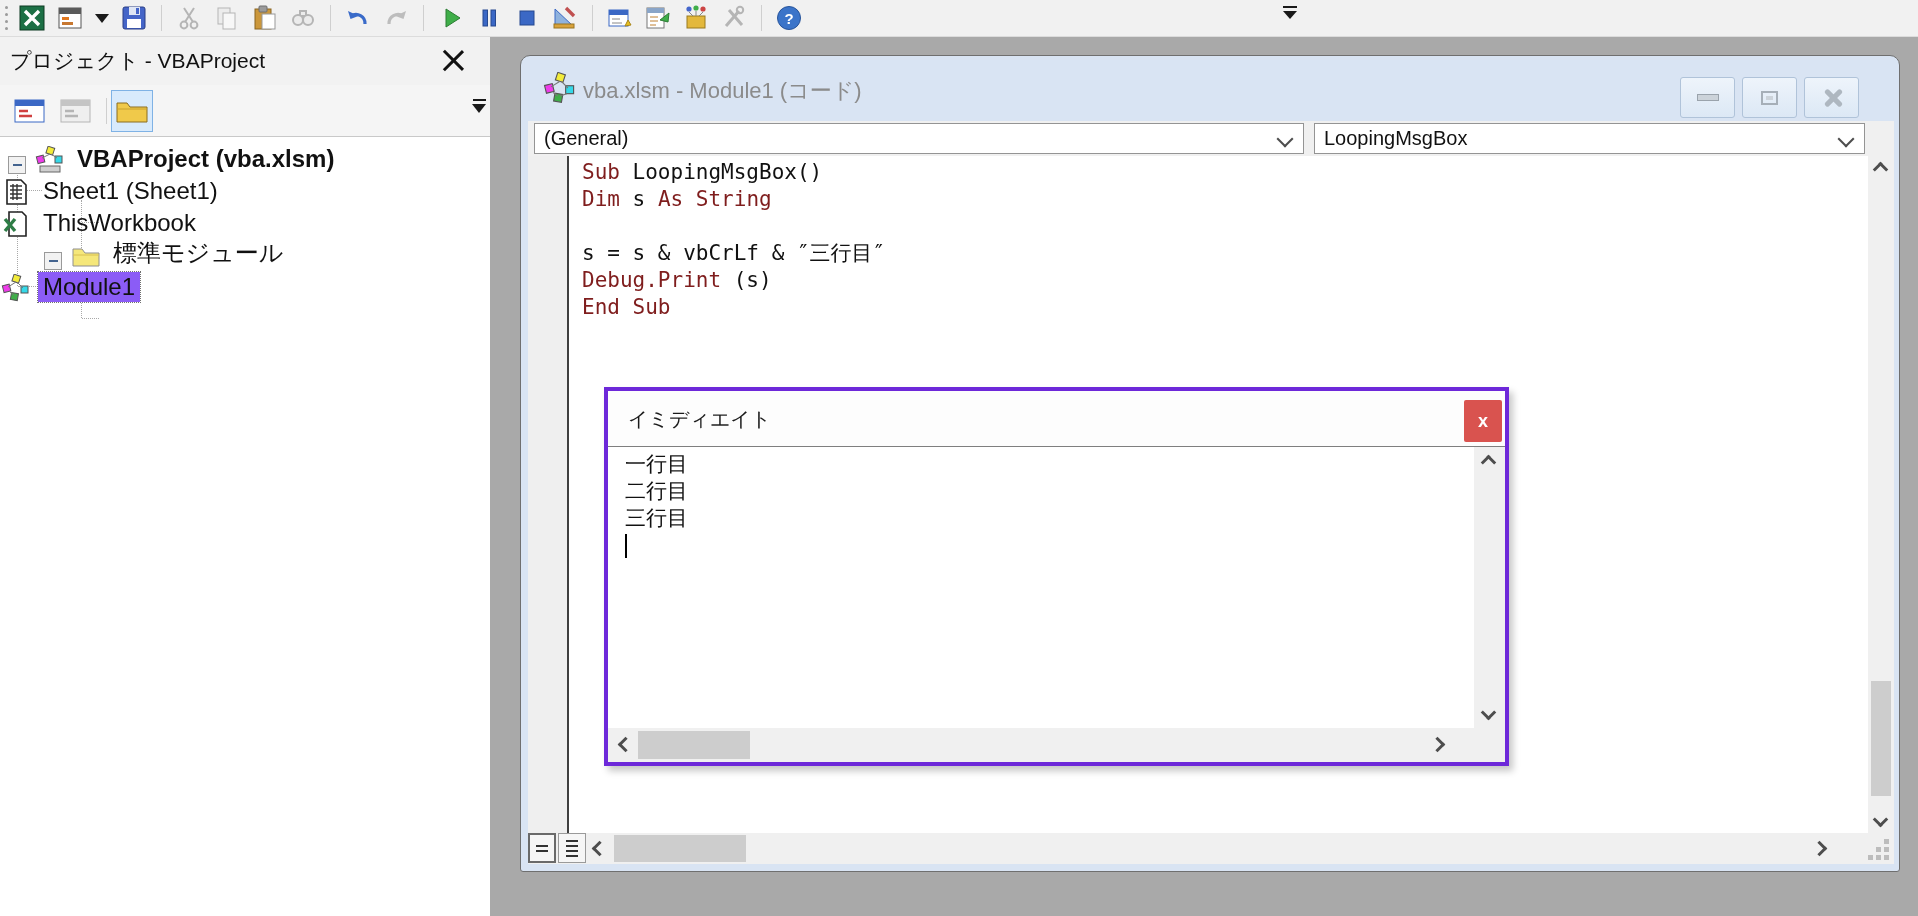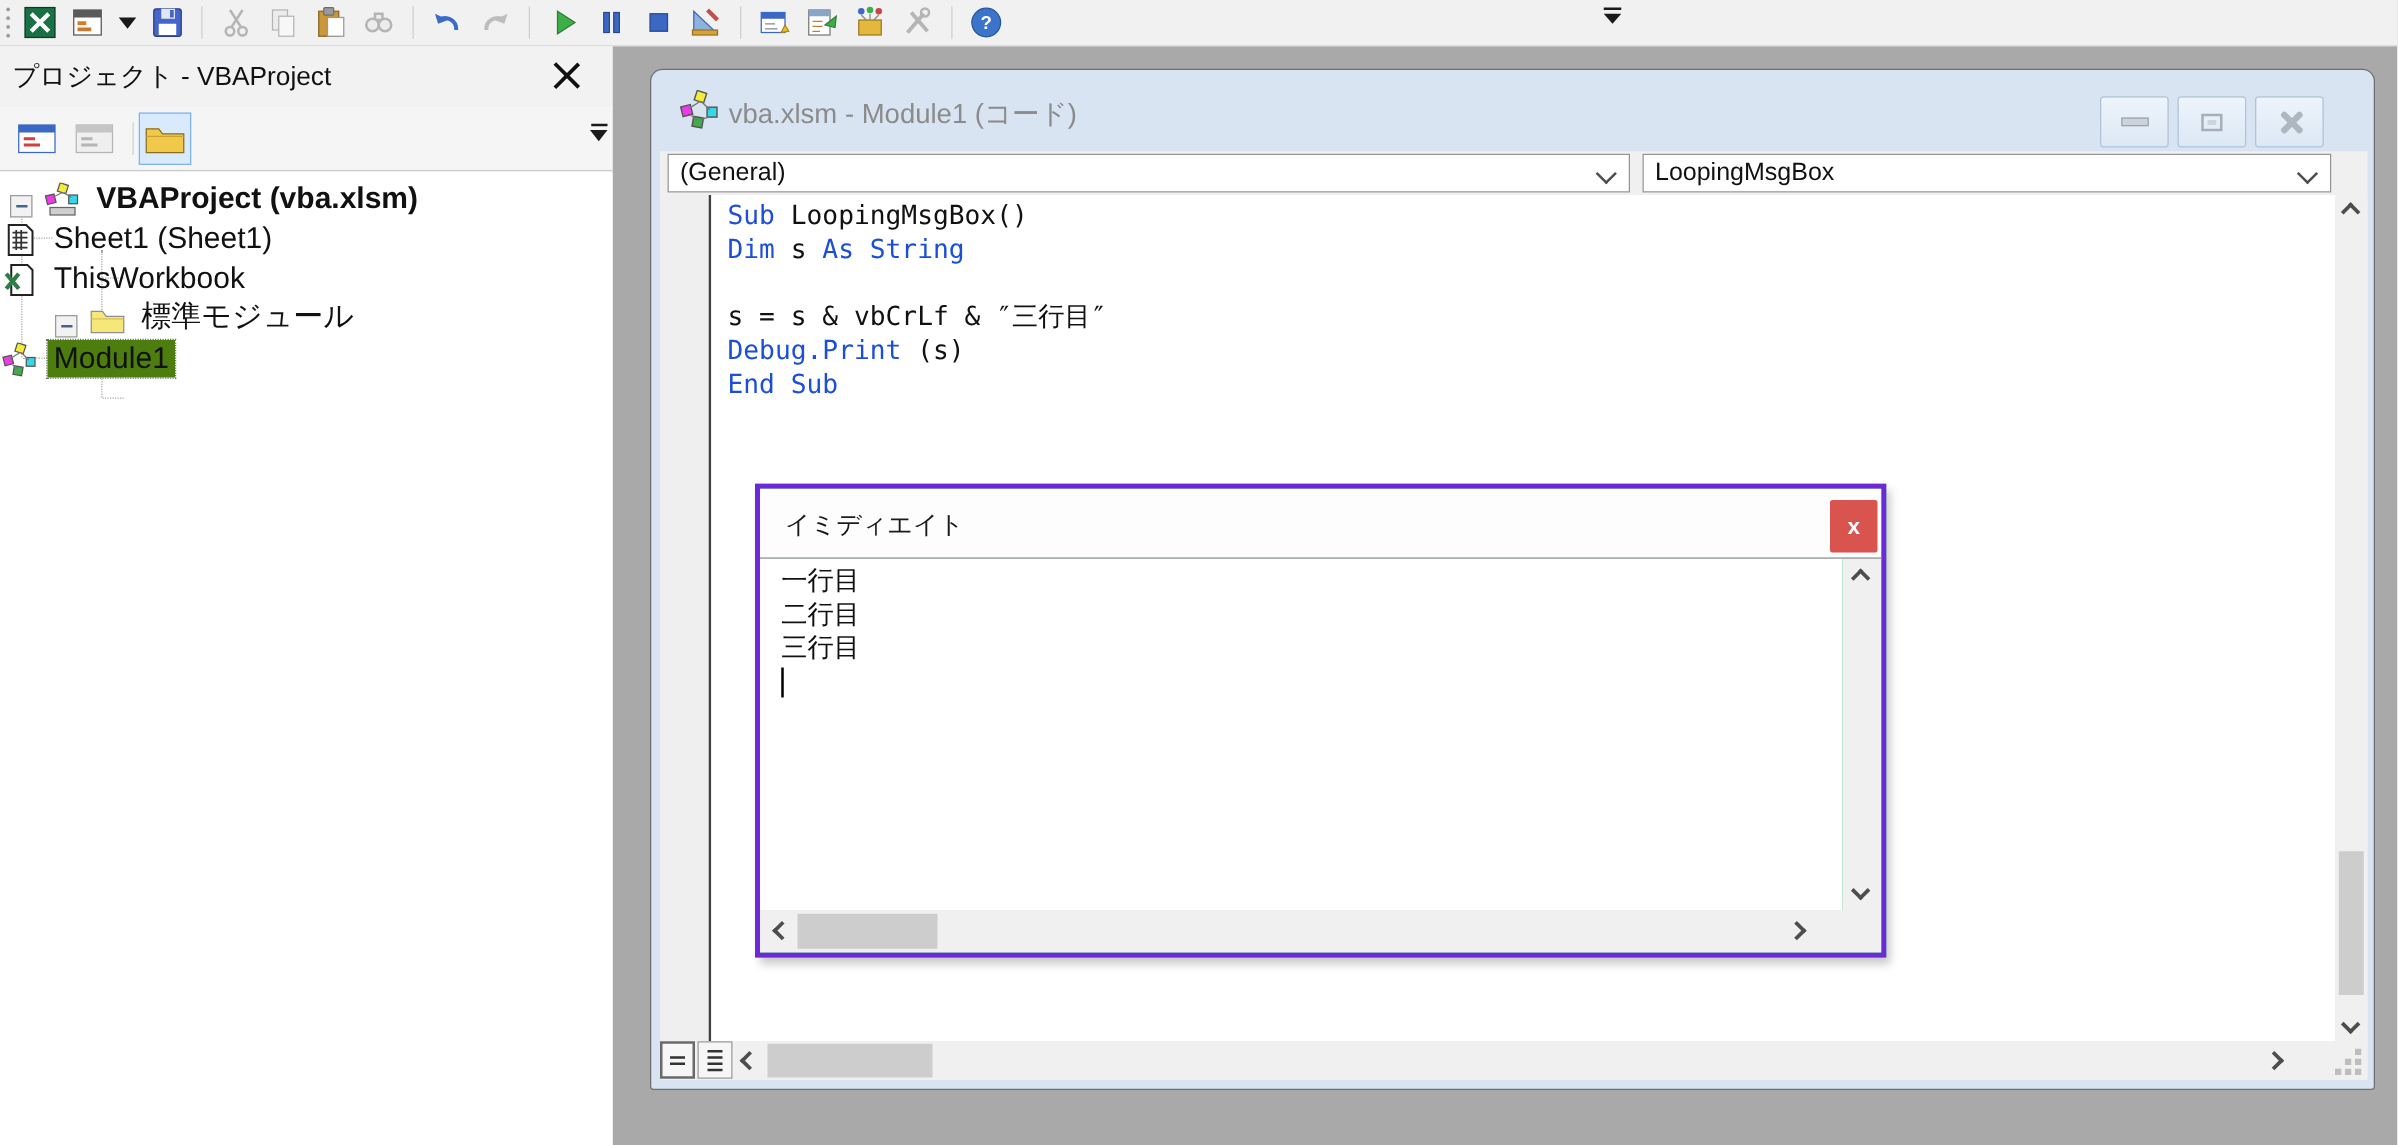--- a/index.html
+++ b/index.html
@@ -45,21 +45,21 @@
   .tree-row.d0{padding-left:8px}
   .tree-row.d1{padding-left:44px}
   .tree-row.d2{}
   .tree-row.bold .tlabel{font-weight:bold}
   .expander{width:18px;height:18px;background:#f2f2f2;border:1px solid #9a9a9a;box-sizing:border-box;
             display:flex;align-items:center;justify-content:center;margin-right:8px;flex:0 0 auto}
   .expander i{display:block;width:9px;height:2px;background:#44648f}
   .ticon{width:32px;height:28px;margin-right:6px;flex:0 0 auto}
   .ticon svg{width:100%;height:100%}
   .tlabel{padding:1px 5px;white-space:nowrap}
-  .tree-row.selected .tlabel{background:#4d7c0f;outline:1px dotted #707070}
+  .tree-row.selected .tlabel{background:#8b5cf6;outline:1px dotted #707070}
   .tconn{position:absolute;border-color:#a8a8a8 !important}
   .tconn.v{border-left:1px dotted #a8a8a8}
   .tconn.h{border-top:1px dotted #a8a8a8}
   
   #code-window{position:absolute;left:520px;top:55px;width:1380px;height:817px;background:#d9e4f3;
                border:1px solid #6f6f6f;border-radius:10px 10px 3px 3px;box-sizing:border-box}
   #cw-titlebar{position:absolute;left:0;top:0;width:100%;height:65px}
   #cw-icon{position:absolute;left:22px;top:16px;width:34px;height:32px}
   #cw-title{position:absolute;left:62px;top:20px;font-size:22px;color:#8b8b8b;white-space:nowrap}
   #cw-buttons{position:absolute;right:40px;top:21px;display:flex;gap:7px}
@@ -76,21 +76,21 @@
   .combo{position:absolute;top:2px;height:31px;background:#fff;border:1px solid #949494;box-sizing:border-box;
          display:flex;align-items:center;font-size:20px;font-weight:400;padding-left:9px}
   #combo-object{left:6px;width:770px}
   #combo-proc{left:786px;width:551px}
   .combo .chev{position:absolute;right:12px;top:9px}
   #code-margin{position:absolute;left:0;top:35px;width:39px;height:677px;background:#efefef;border-right:2px solid #3f3f3f;box-sizing:content-box}
   #code-area{position:absolute;left:41px;top:35px;width:1299px;height:677px;background:#fff;
              font-family:"DejaVu Sans Mono","Liberation Mono",monospace;font-size:21px;
              padding:3px 0 0 13px;box-sizing:border-box;overflow:hidden}
   .code-line{height:27px;line-height:27px;white-space:pre}
-  .kw{color:#1d4ed8}
+  .kw{color:#7f1d1d}
   
   .sb-track{position:absolute;background:#f0f0f0}
   .sb-thumb{position:absolute;background:#cdcdcd}
   #cw-vscroll{left:1340px;top:35px;width:26px;height:677px}
   #cw-vscroll .up{position:absolute;left:7px;top:8px}
   #cw-vscroll .down{position:absolute;left:7px;bottom:8px}
   #cw-vthumb{left:3px;top:525px;width:20px;height:115px}
   #cw-hscroll{left:60px;top:712px;width:1306px;height:31px}
   #cw-hscroll .left{position:absolute;left:6px;top:10px}
   #cw-hscroll .right{position:absolute;left:1226px;top:10px}

